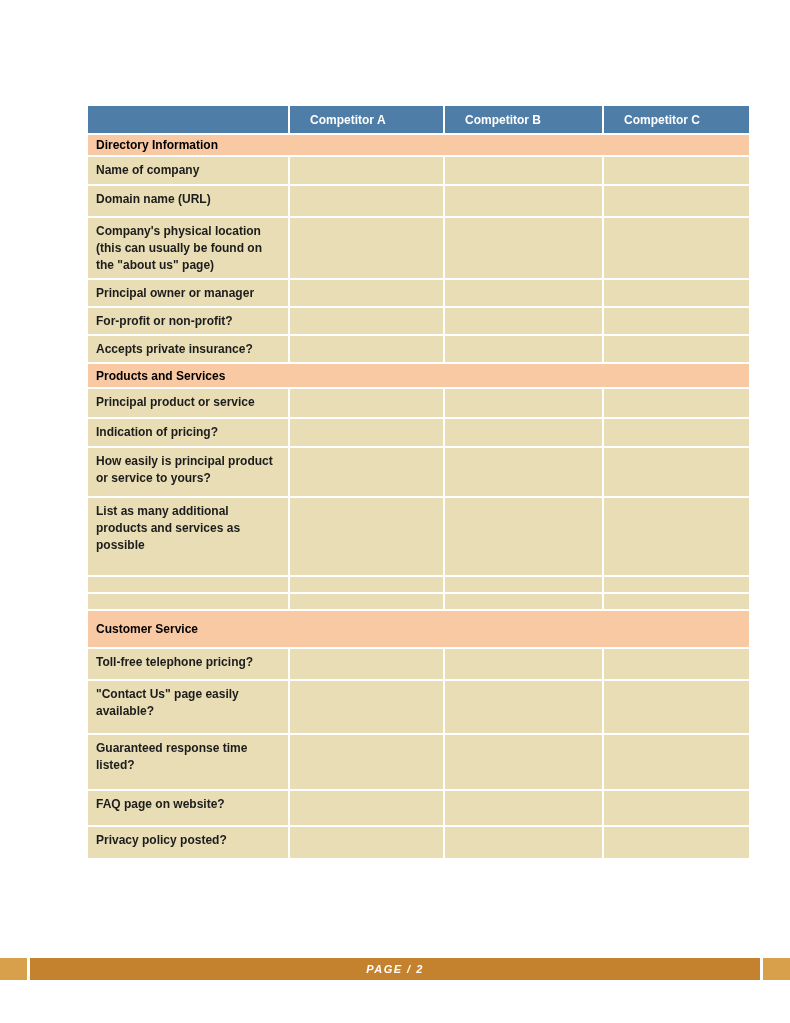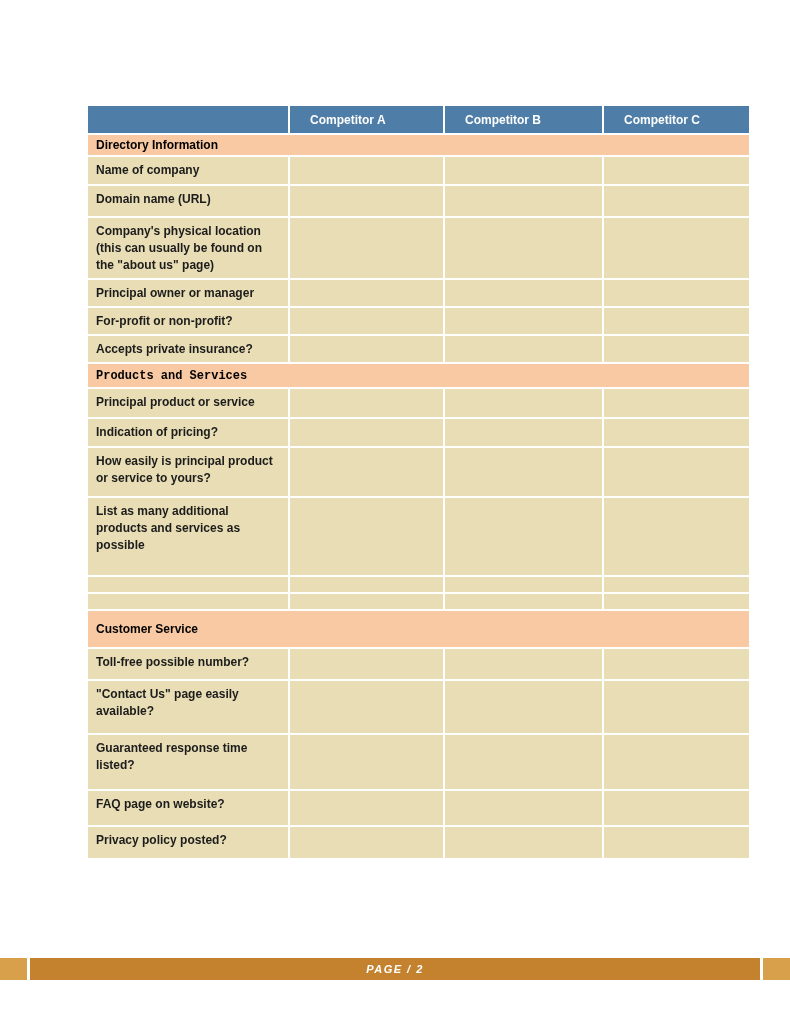--- a/index.html
+++ b/index.html
@@ -134,21 +134,21 @@
           <td class="data-cell"></td>
           <td class="data-cell"></td>
           <td class="data-cell"></td>
         </tr>
         <tr class="item-row" style="height: 27px;">
           <td class="label-cell">Accepts private insurance?</td>
           <td class="data-cell"></td>
           <td class="data-cell"></td>
           <td class="data-cell"></td>
         </tr>
-        <tr class="section-row" style="height: 25px; font-family: Liberation Mono, monospace;">
+        <tr class="section-row" style="height: 25px;">
           <td colspan="4">Products and Services</td>
         </tr>
         <tr class="item-row" style="height: 30px;">
           <td class="label-cell">Principal product or service</td>
           <td class="data-cell"></td>
           <td class="data-cell"></td>
           <td class="data-cell"></td>
         </tr>
         <tr class="item-row" style="height: 29px;">
           <td class="label-cell">Indication of pricing?</td>
@@ -177,21 +177,21 @@
         <tr class="empty-row" style="height: 17px;">
           <td class="label-cell"></td>
           <td class="data-cell"></td>
           <td class="data-cell"></td>
           <td class="data-cell"></td>
         </tr>
         <tr class="section-row" style="height: 38px;">
           <td colspan="4">Customer Service</td>
         </tr>
         <tr class="item-row" style="height: 32px;">
-          <td class="label-cell">Toll-free possible number?</td>
+          <td class="label-cell">Toll-free telephone pricing?</td>
           <td class="data-cell"></td>
           <td class="data-cell"></td>
           <td class="data-cell"></td>
         </tr>
         <tr class="item-row" style="height: 54px;">
           <td class="label-cell">"Contact Us" page easily available?</td>
           <td class="data-cell"></td>
           <td class="data-cell"></td>
           <td class="data-cell"></td>
         </tr>

